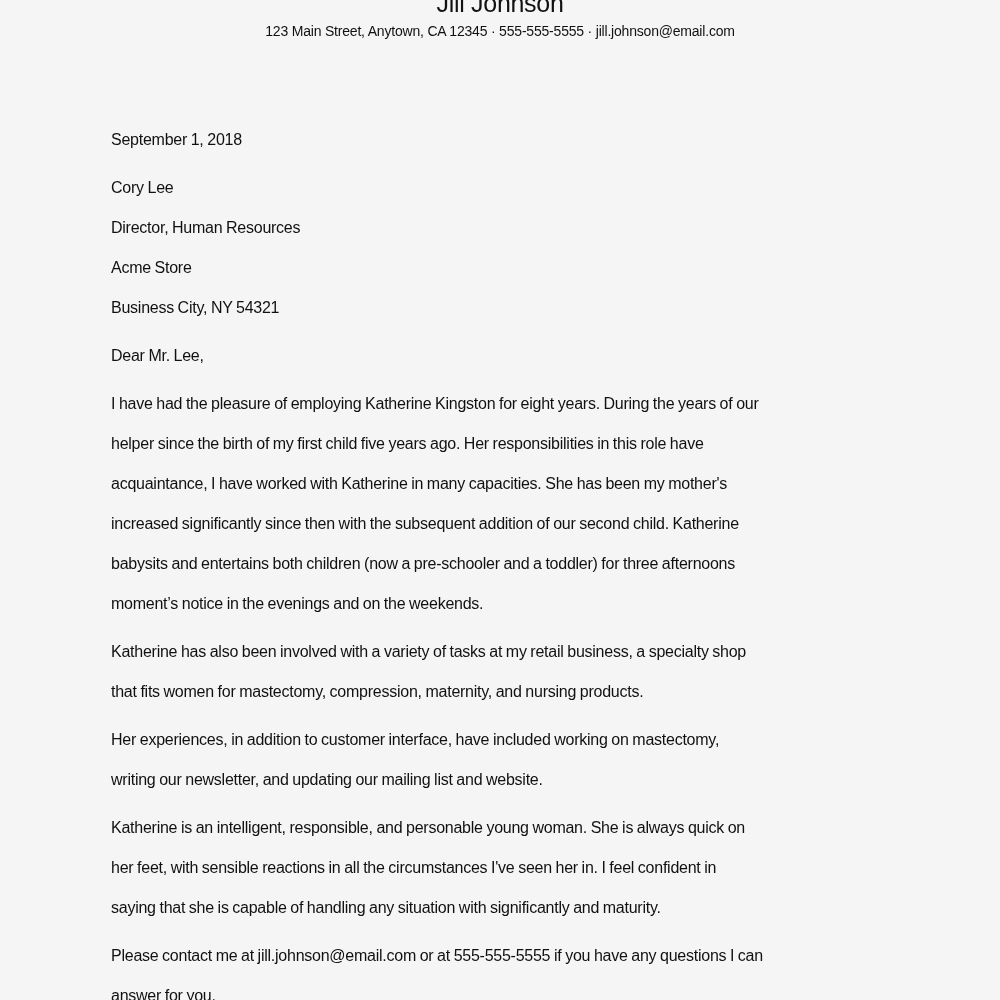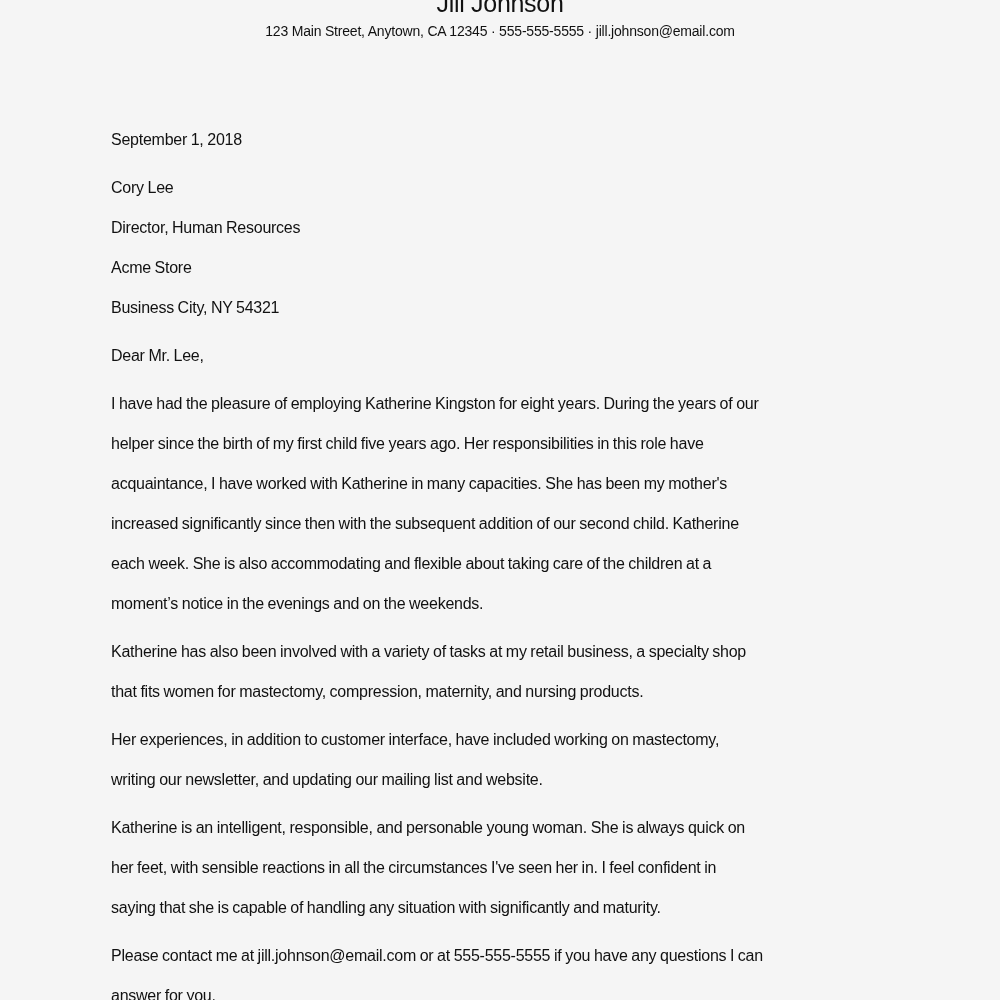--- a/index.html
+++ b/index.html
@@ -67,21 +67,21 @@
     <span class="line">Business City, NY 54321</span>
   </div>
 
   <div class="block">Dear Mr. Lee,</div>
 
   <div class="block">
     <span class="line">I have had the pleasure of employing Katherine Kingston for eight years. During the years of our</span>
     <span class="line">helper since the birth of my first child five years ago. Her responsibilities in this role have</span>
     <span class="line">acquaintance, I have worked with Katherine in many capacities. She has been my mother's</span>
     <span class="line">increased significantly since then with the subsequent addition of our second child. Katherine</span>
-    <span class="line">each week. She is also accommodating and flexible about taking care of the children at a</span>
+    <span class="line">babysits and entertains both children (now a pre-schooler and a toddler) for three afternoons</span>
     <span class="line">moment’s notice in the evenings and on the weekends.</span>
   </div>
 
   <div class="block">
     <span class="line">Katherine has also been involved with a variety of tasks at my retail business, a specialty shop</span>
     <span class="line">that fits women for mastectomy, compression, maternity, and nursing products.</span>
   </div>
 
   <div class="block">
     <span class="line">Her experiences, in addition to customer interface, have included working on mastectomy,</span>

